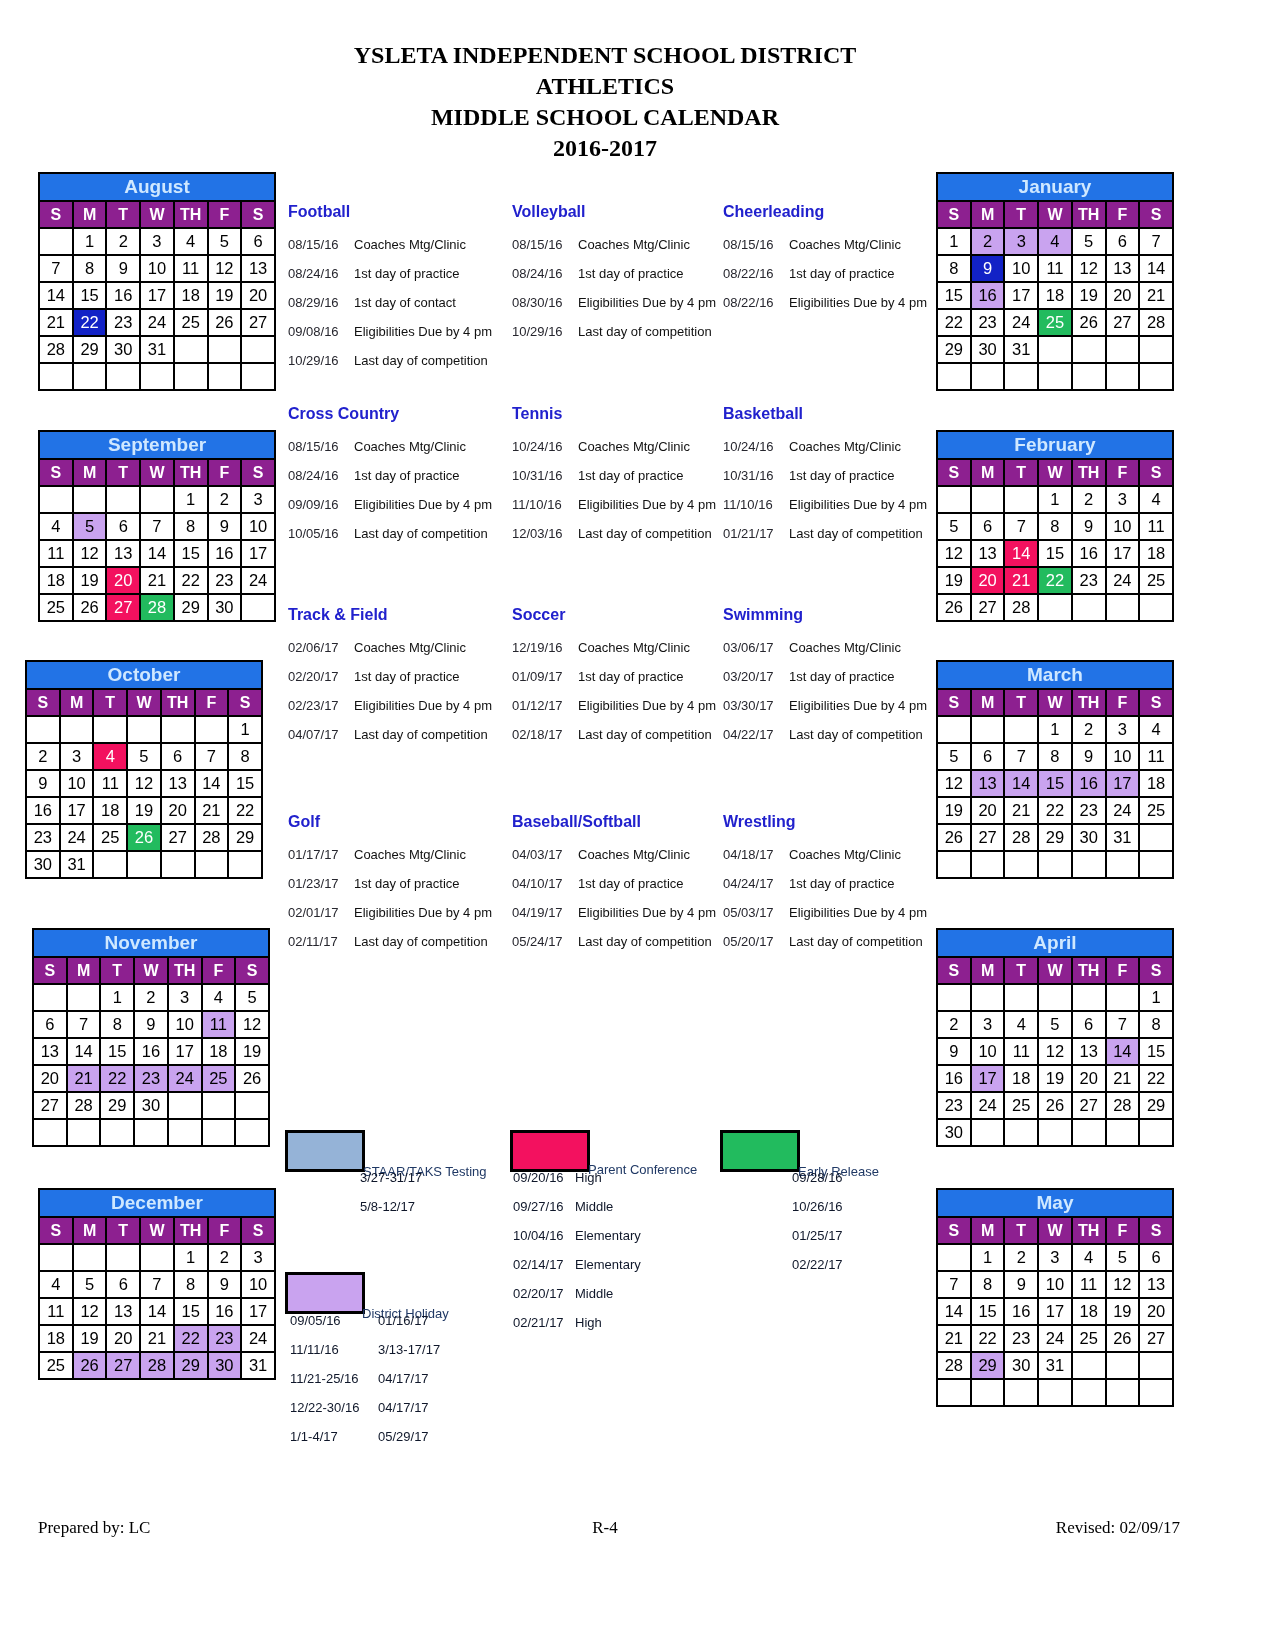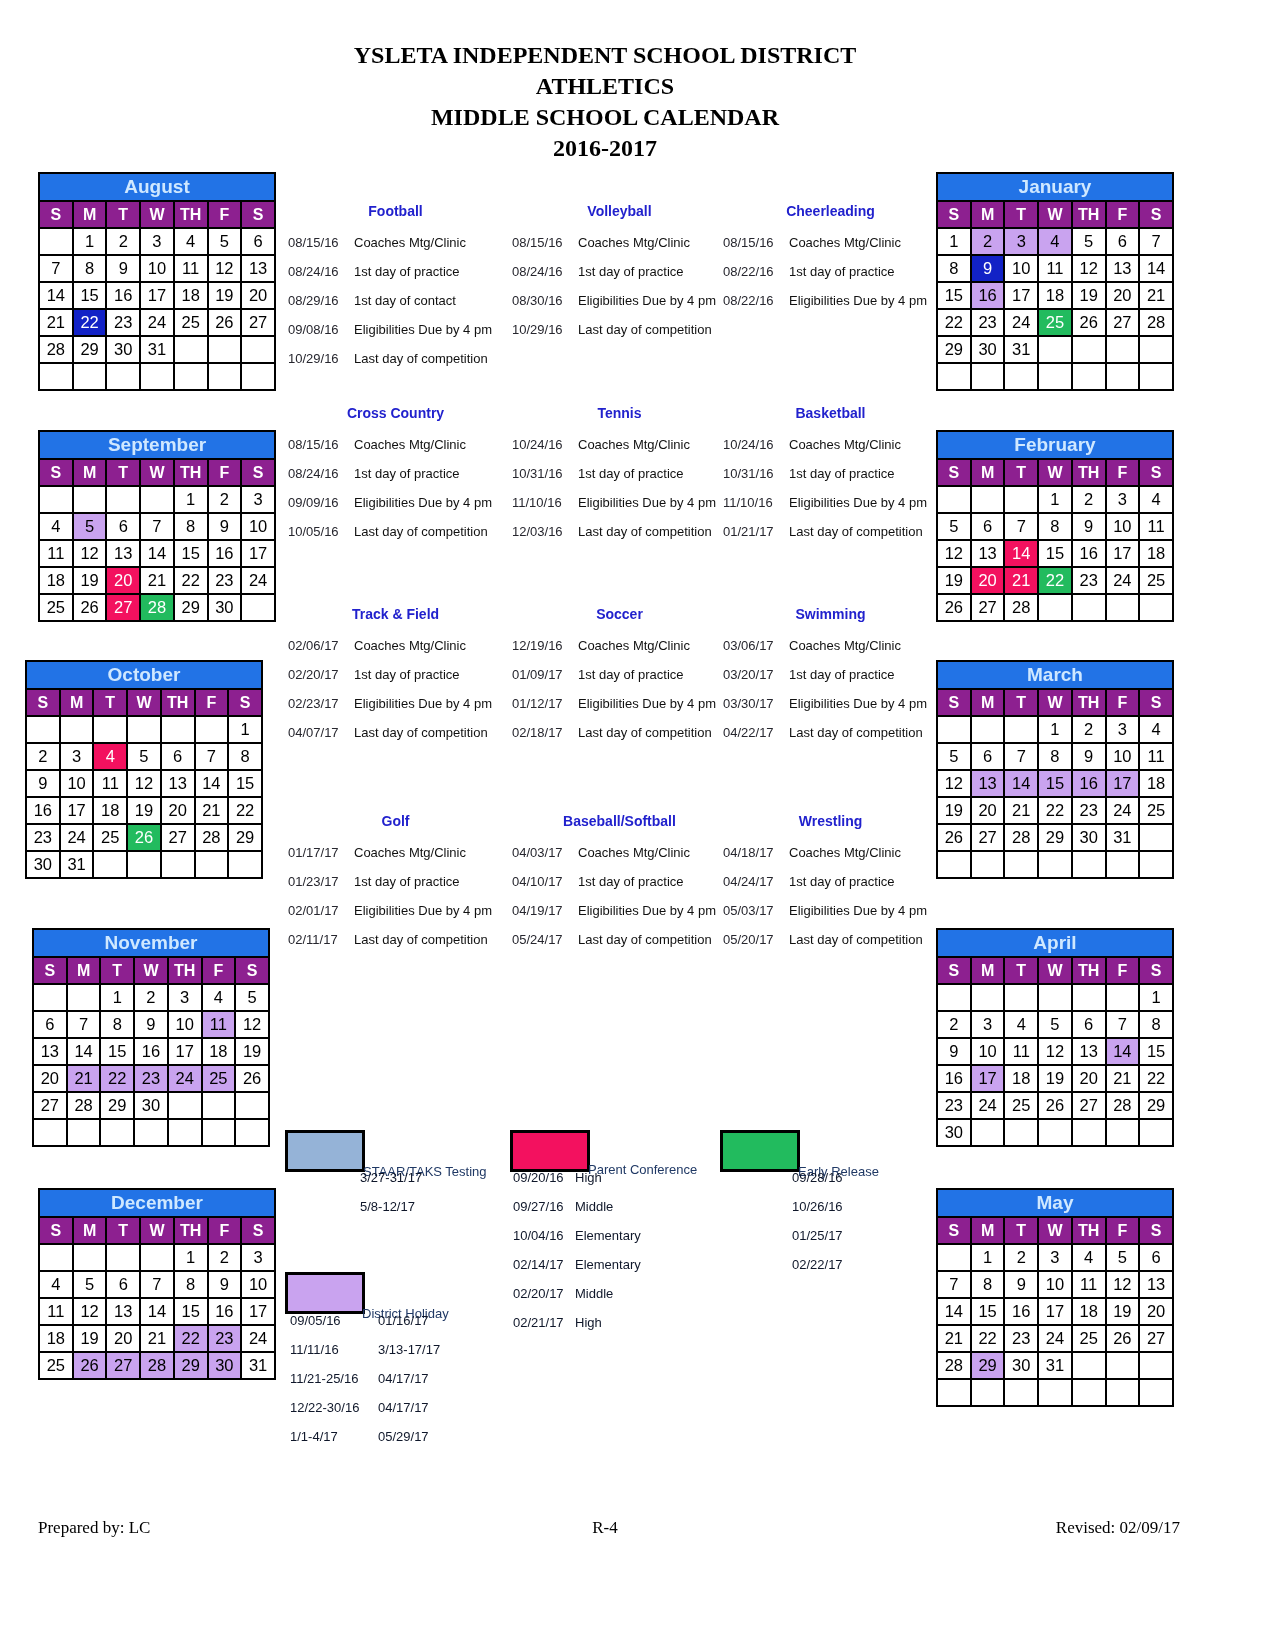--- a/index.html
+++ b/index.html
@@ -10,21 +10,21 @@
          line-height:31px;color:#000;}
   .cal-host{position:absolute;width:258px;}
   table.cal{border-collapse:collapse;width:238px;table-layout:fixed;}
   table.cal th,table.cal td{border:2px solid #000;padding:0;text-align:center;}
   table.cal th.mn{background:var(--mh,#2273E6);color:var(--mht,#CFE8FF);
         font-size:19px;font-weight:bold;height:26px;}
   table.cal th.dw{background:var(--dh,#8D2090);color:#fff;font-size:16px;
         font-weight:bold;height:25px;}
   table.cal td{height:25px;font-size:16.5px;color:#000;background:#fff;}
   .sport{position:absolute;width:215px;}
-  .sp-h{font-size:14px;font-weight:bold;color:var(--sh,#2121CD);margin-bottom:9px;text-align:center;}
+  .sp-h{font-size:16px;font-weight:bold;color:var(--sh,#2121CD);margin-bottom:9px;}
   .ev{display:flex;align-items:center;height:29px;font-size:13px;}
   .ev-d{width:62px;flex:none;color:#26262e;}
   .ev-t{color:#111;margin-left:4px;white-space:nowrap;}
   .swatch{position:absolute;width:74px;height:36px;border:3px solid #000;}
   .leg-label{position:absolute;font-size:13px;color:var(--ll,#1F3864);margin-top:24px;}
   .leg-list{position:absolute;font-size:13px;color:#0f172a;}
   .leg-list .lrow{height:29px;display:flex;align-items:center;white-space:nowrap;}
   .c1{display:inline-block;width:62px;flex:none;}
   .c1w{display:inline-block;width:88px;flex:none;}
   .footer{position:absolute;top:1518px;font-family:"Liberation Serif",serif;

